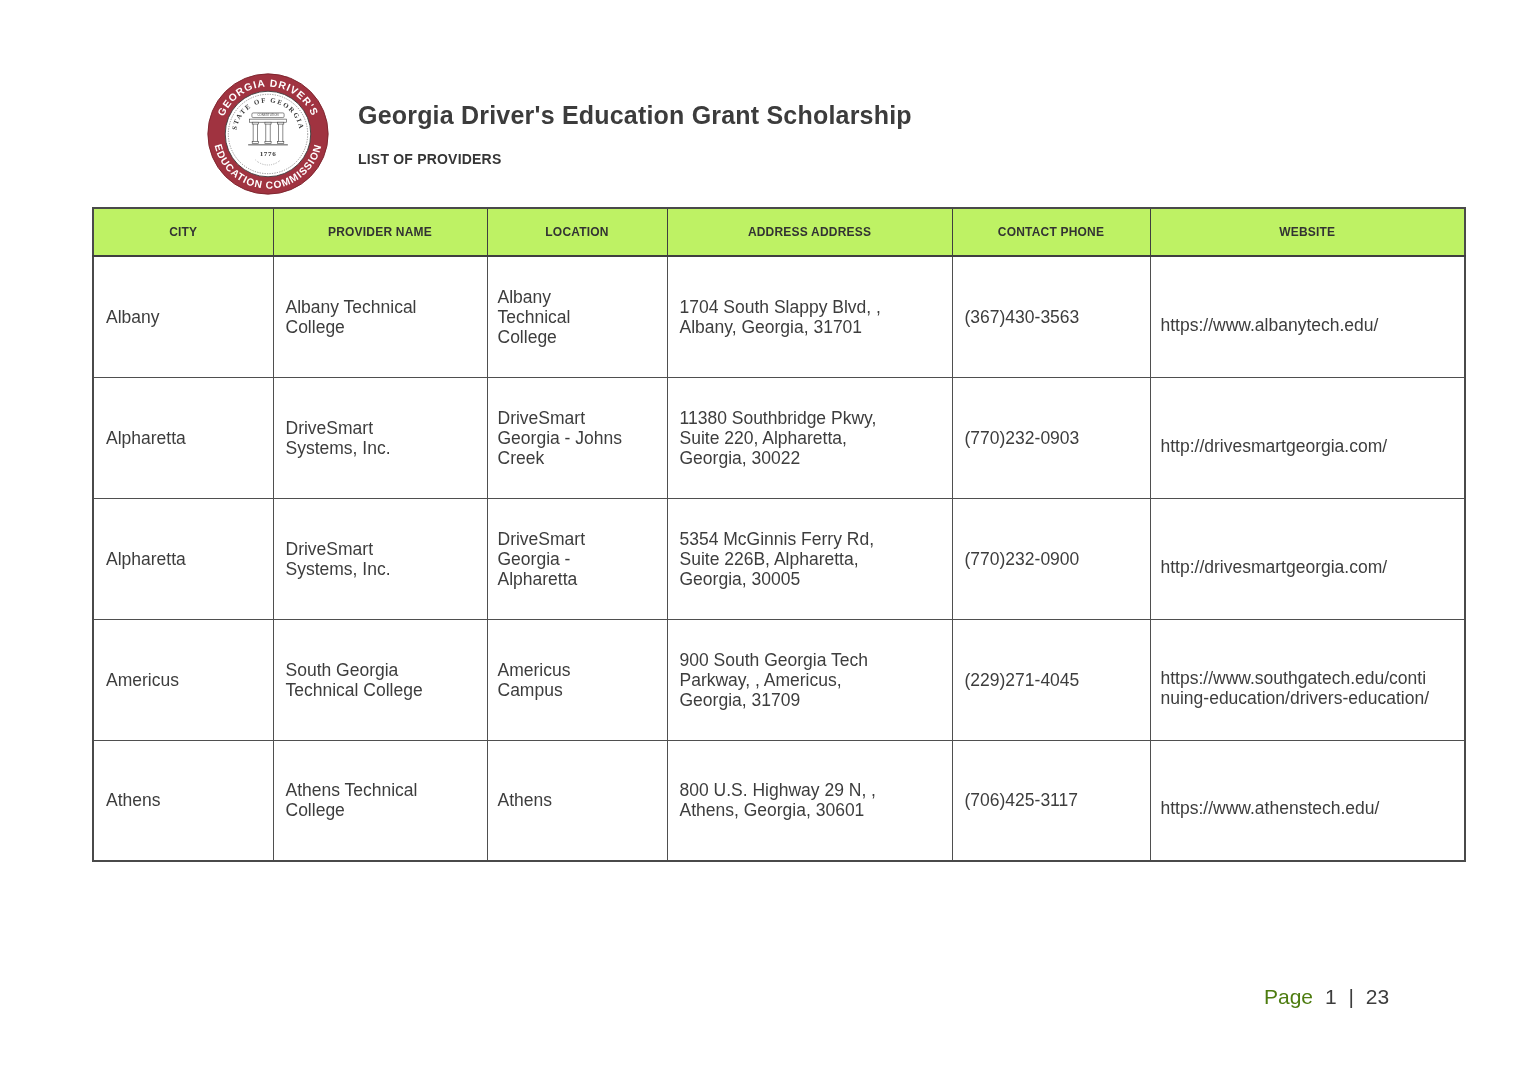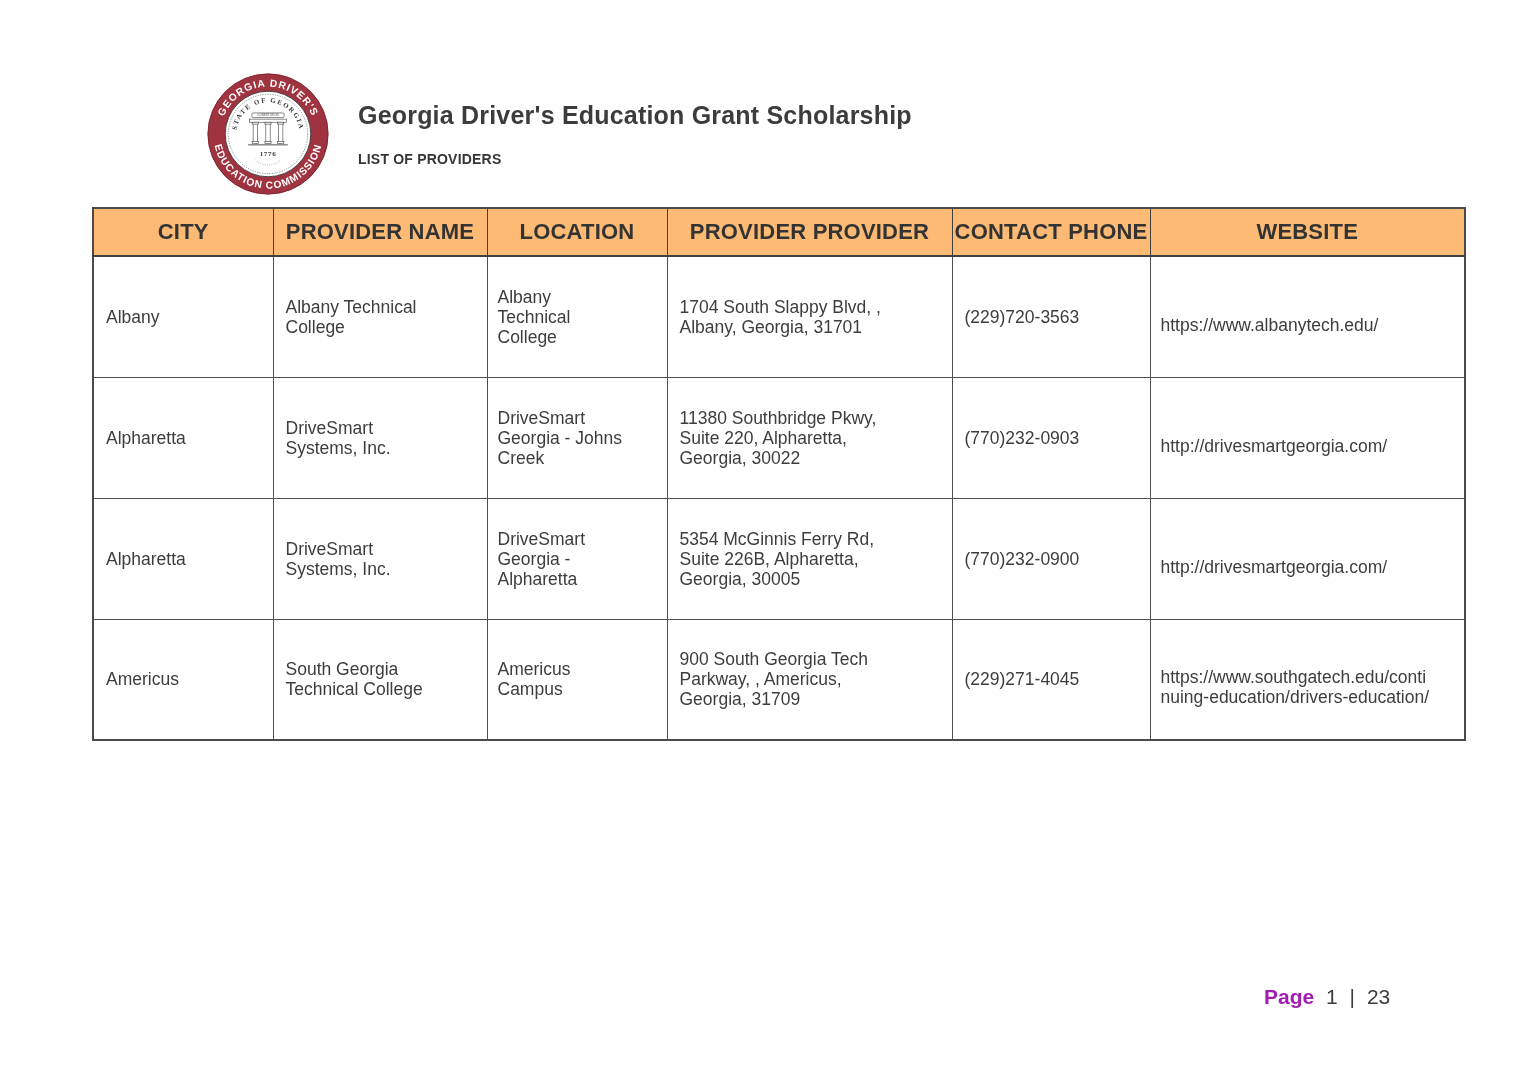--- a/index.html
+++ b/index.html
@@ -48,24 +48,24 @@
     position: absolute;
     left: 92px;
     top: 207px;
     width: 1372px;
     border-collapse: collapse;
     table-layout: fixed;
     border: 2px solid #4a4a4a;
   }
   table.providers th {
     height: 48px;
-    background: #fdba74;
+    background: #bef264;
     border: 1px solid #3f3f3f;
     border-bottom-width: 2px;
-    font-size: 22px;
+    font-size: 12px;
     font-weight: 700;
     color: #333333;
     text-align: center;
     vertical-align: middle;
     letter-spacing: 0.2px;
   }
   table.providers td {
     height: 121px;
     border: 1px solid #4f4f4f;
     vertical-align: middle;
@@ -84,21 +84,21 @@
 
   
   .page-footer {
     position: absolute;
     left: 1264px;
     top: 985px;
     font-size: 21px;
     color: #3d3d3d;
     white-space: nowrap;
   }
-  .page-footer .pg-label { color: #a21caf; font-weight: bold; }
+  .page-footer .pg-label { color: #4d7c0f; }
   .page-footer span { display: inline-block; }
   .page-footer .sp { width: 6px; }
 </style>
 </head>
 <body>
 
 <div class="page">
 
   <svg class="logo" viewBox="0 0 200 200" aria-hidden="true">
     <defs>
@@ -148,32 +148,32 @@
         <col style="width:180px">
       <col style="width:285px">
         <col style="width:198px">
         <col style="width:315px">
     </colgroup>
     <thead>
       <tr>
         <th>CITY</th>
         <th>PROVIDER NAME</th>
         <th>LOCATION</th>
-        <th>PROVIDER PROVIDER</th>
+        <th>ADDRESS ADDRESS</th>
         <th>CONTACT PHONE</th>
         <th>WEBSITE</th>
       </tr>
     </thead>
     <tbody>
       <tr>
         <td class="c-city">Albany</td>
         <td class="c-provider">Albany Technical College</td>
         <td class="c-location">Albany Technical College</td>
         <td class="c-address">1704 South Slappy Blvd, , Albany, Georgia, 31701</td>
-        <td class="c-phone">(229)720-3563</td>
+        <td class="c-phone">(367)430-3563</td>
         <td class="c-website">https://www.albanytech.edu/</td>
       </tr>
       <tr>
         <td class="c-city">Alpharetta</td>
         <td class="c-provider">DriveSmart Systems, Inc.</td>
         <td class="c-location">DriveSmart Georgia - Johns Creek</td>
         <td class="c-address">11380 Southbridge Pkwy, Suite 220, Alpharetta, Georgia, 30022</td>
         <td class="c-phone">(770)232-0903</td>
         <td class="c-website">http://drivesmartgeorgia.com/</td>
       </tr>
@@ -186,20 +186,28 @@
         <td class="c-website">http://drivesmartgeorgia.com/</td>
       </tr>
       <tr>
         <td class="c-city">Americus</td>
         <td class="c-provider">South Georgia Technical College</td>
         <td class="c-location">Americus Campus</td>
         <td class="c-address">900 South Georgia Tech Parkway, , Americus, Georgia, 31709</td>
         <td class="c-phone">(229)271-4045</td>
         <td class="c-website">https://www.southgatech.edu/continuing-education/drivers-education/</td>
       </tr>
+      <tr>
+        <td class="c-city">Athens</td>
+        <td class="c-provider">Athens Technical College</td>
+        <td class="c-location">Athens</td>
+        <td class="c-address">800 U.S. Highway 29 N, , Athens, Georgia, 30601</td>
+        <td class="c-phone">(706)425-3117</td>
+        <td class="c-website">https://www.athenstech.edu/</td>
+      </tr>
     </tbody>
   </table>
 
   <div class="page-footer">
     <span class="pg-label">Page</span><span class="sp"></span>
     <span>1</span><span class="sp"></span>
     <span>|</span><span class="sp"></span>
     <span>23</span>
   </div>
 

